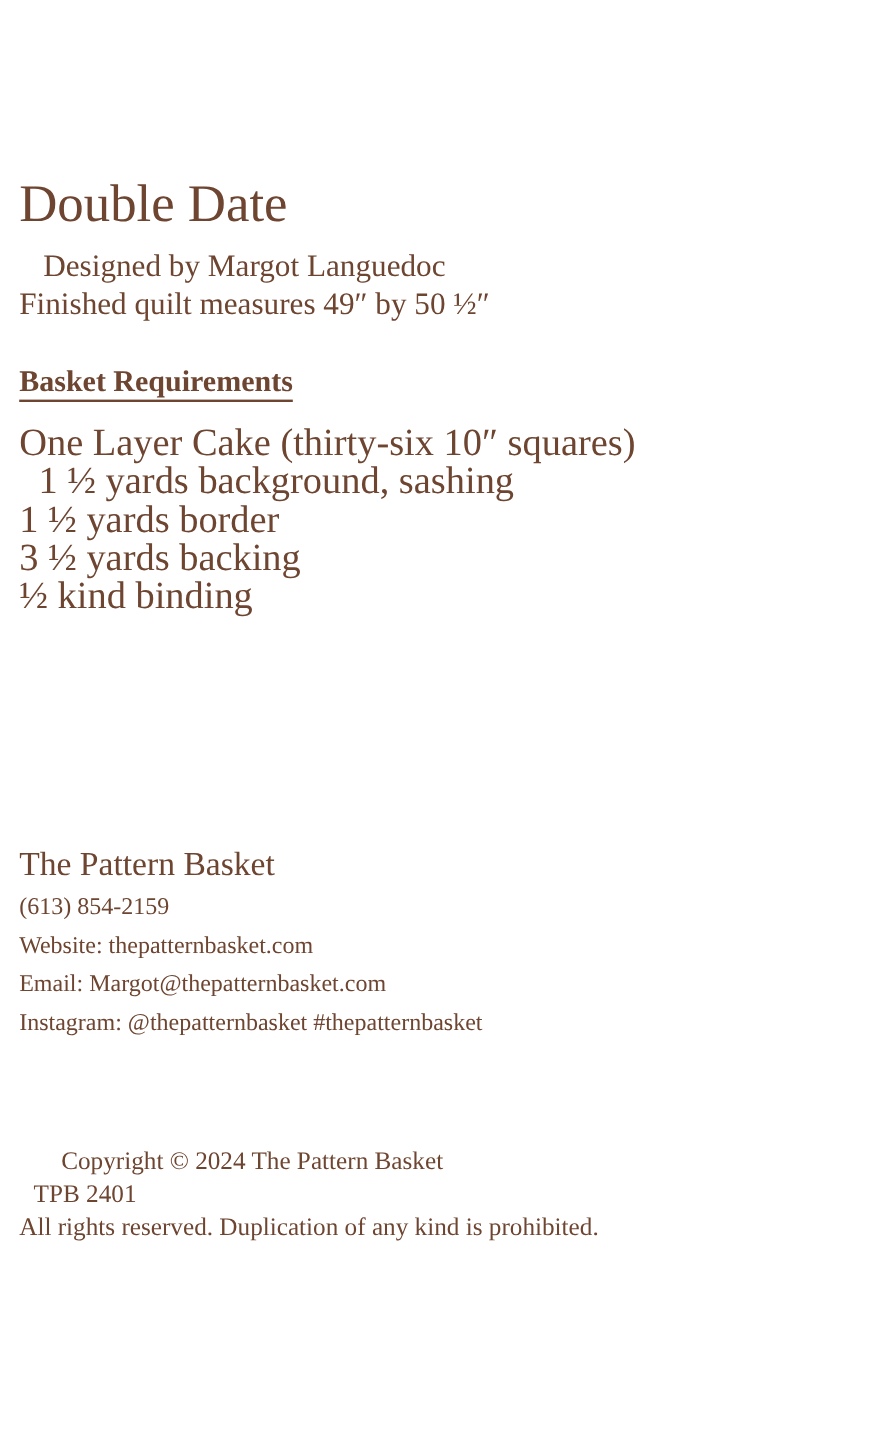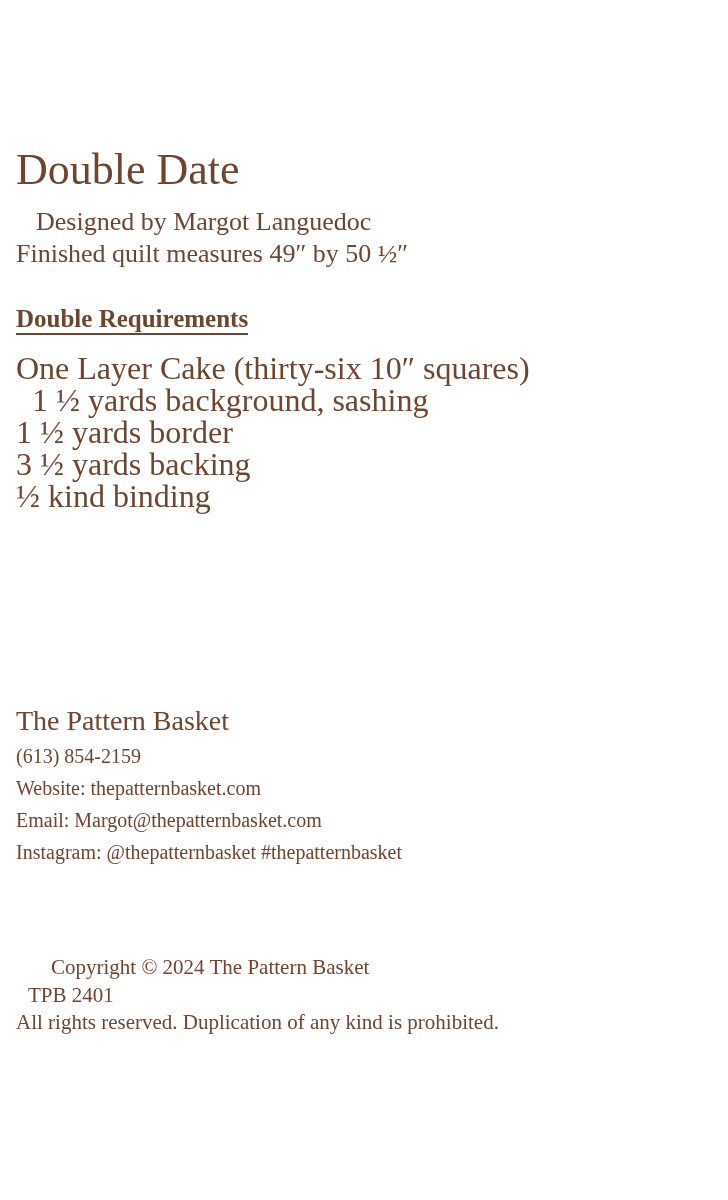--- a/index.html
+++ b/index.html
@@ -55,21 +55,21 @@
     .f2 { top: 1012px; }
   </style>
 </head>
 <body>
 
 <div>
   <div class="line title">Double Date</div>
   <div class="line sub sub1">Designed by Margot Languedoc</div>
   <div class="line sub sub2">Finished quilt measures 49″ by 50 ½″</div>
 
-  <div class="line fabric-head"><span>Double Requirements</span></div>
+  <div class="line fabric-head"><span>Basket Requirements</span></div>
 
   <div class="line req req0">One Layer Cake (thirty-six 10″ squares)</div>
   <div class="line req req1">1 ½ yards background, sashing</div>
   <div class="line req req2">1 ½ yards border</div>
   <div class="line req req3">3 ½ yards backing</div>
   <div class="line req req4">½ kind binding</div>
 
   <div class="line company">The Pattern Basket</div>
   <div class="line contact c0">(613) 854-2159</div>
   <div class="line contact c1">Website: thepatternbasket.com</div>

